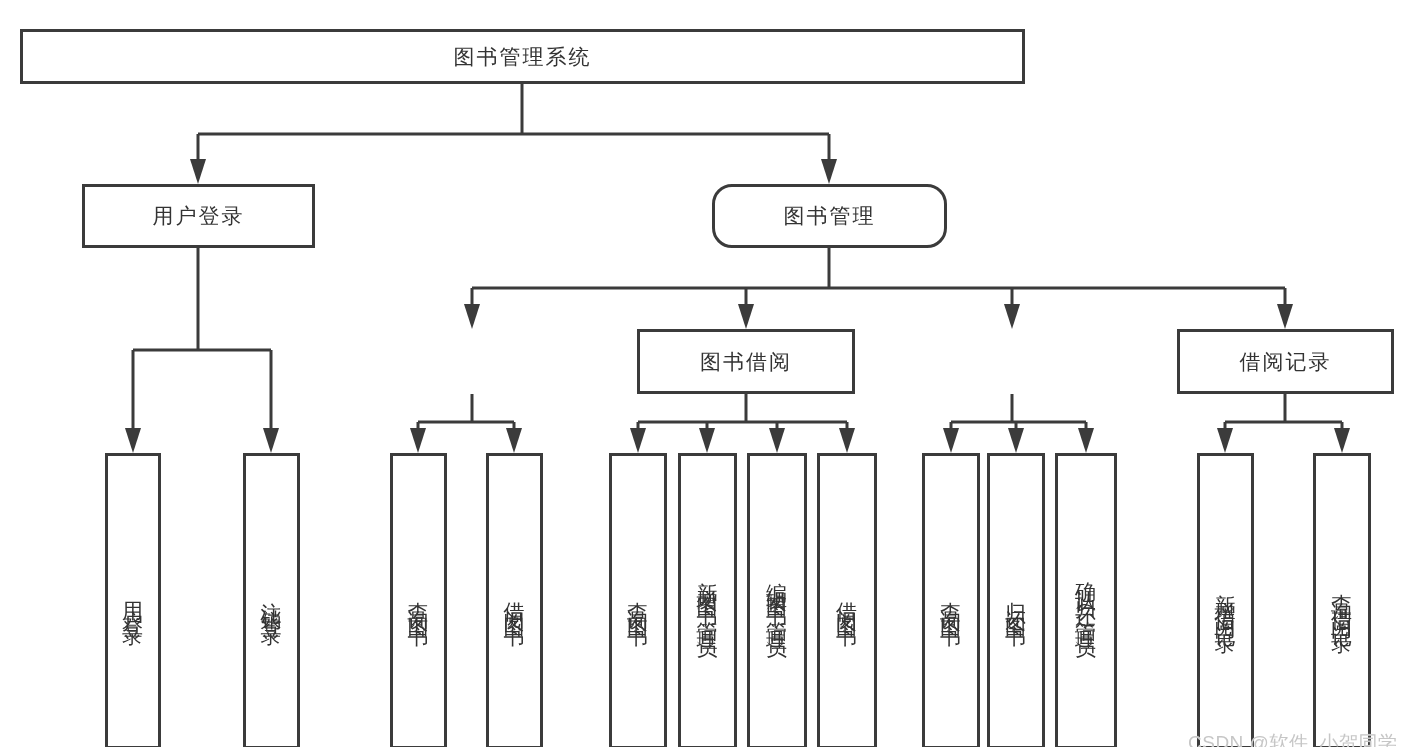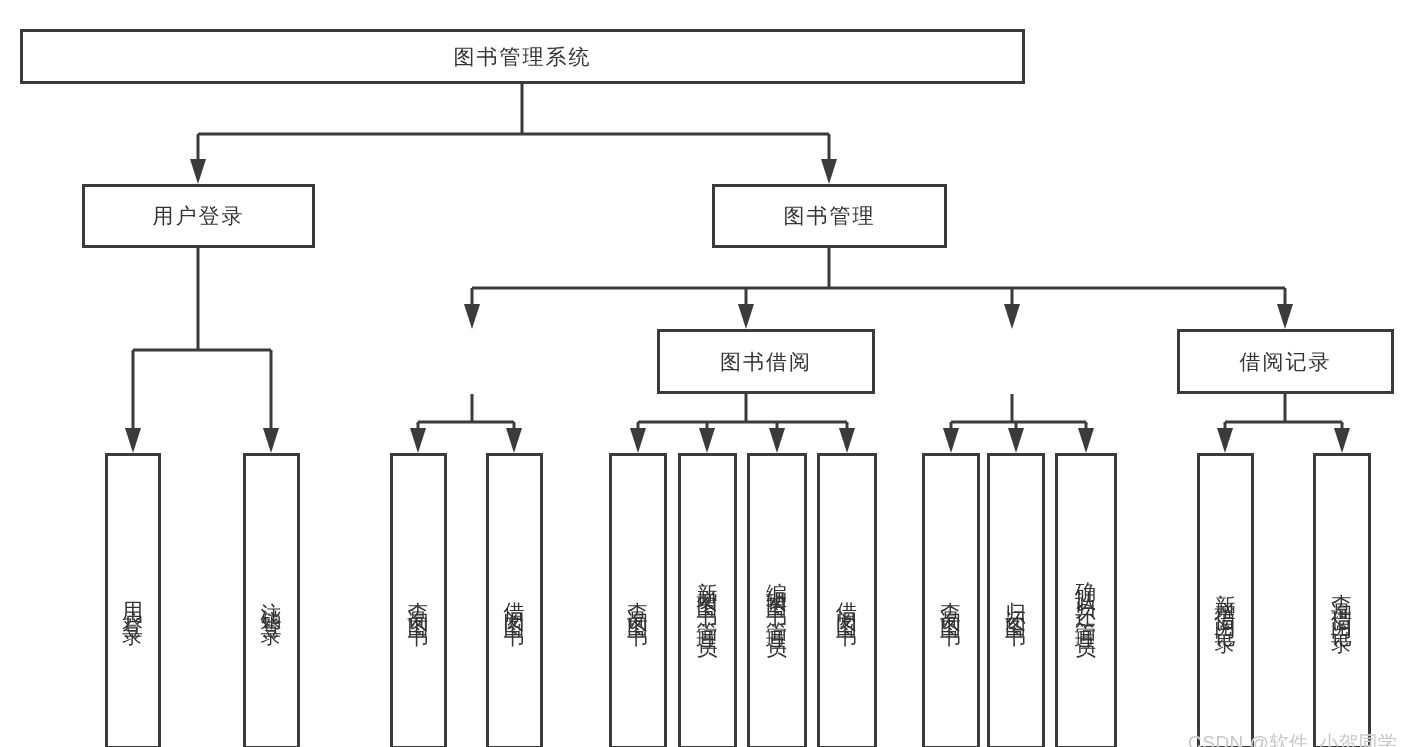--- a/index.html
+++ b/index.html
@@ -97,25 +97,25 @@
     </g>
   </svg>
 
   <div class="node h" style="left:20px;top:13px;width:1005px;height:55px;">
     <span>图书管理系统</span>
   </div>
 
   <div class="node h" style="left:82px;top:168px;width:233px;height:64px;">
     <span>用户登录</span>
   </div>
-  <div class="node h" style="left:712px;top:168px;width:235px;height:64px;">
+  <div class="node h" style="left:712px;top:168px;width:235px;height:64px;border-radius:20px;">
     <span>图书管理</span>
   </div>
 
-  <div class="node h" style="left:637px;top:313px;width:218px;height:65px;margin-left:20px;">
+  <div class="node h" style="left:637px;top:313px;width:218px;height:65px;">
     <span>图书借阅</span>
   </div>
   <div class="node h" style="left:1177px;top:313px;width:217px;height:65px;">
     <span>借阅记录</span>
   </div>
 
   <div class="node v" style="left:105px;top:437px;width:56px;height:296px;">
     <span>用户登录</span>
   </div>
   <div class="node v" style="left:243px;top:437px;width:57px;height:296px;">

